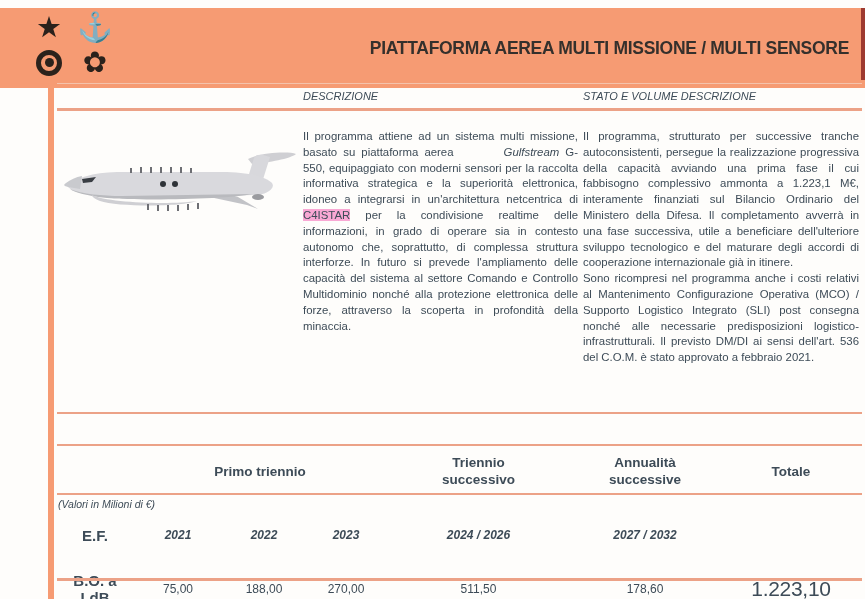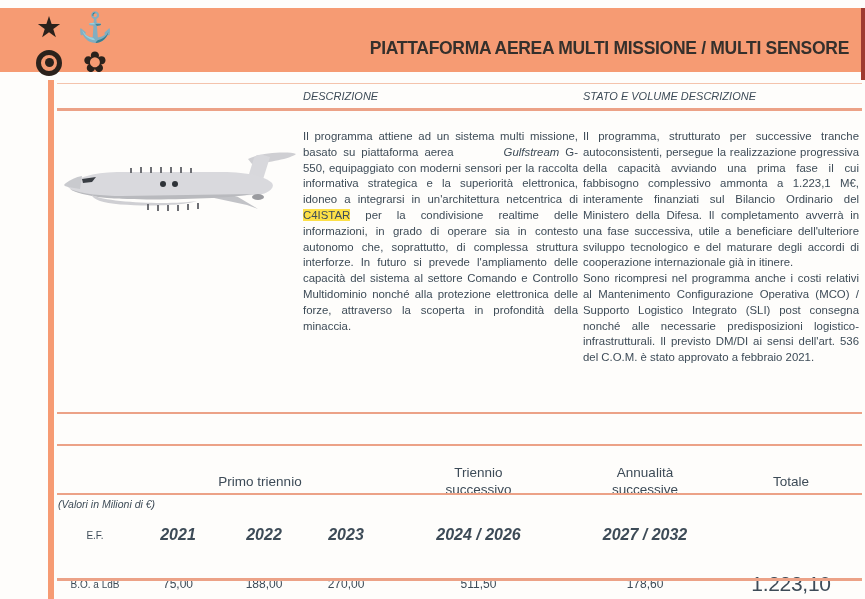--- a/index.html
+++ b/index.html
@@ -3,21 +3,21 @@
 <meta charset="utf-8">
 <style>
   * { margin:0; padding:0; box-sizing:border-box; }
   body { background:#e8e8e8; font-family:"Liberation Sans", sans-serif; }
   .page {
     position:relative; width:865px; height:599px; margin:0 auto;
     background:#FEFDFB; overflow:hidden;
     font-family:"Liberation Sans", sans-serif; color:#3D4B57;
   }
   
-  .banner { position:absolute; left:0; top:8px; width:865px; height:64px; background:#F69B73; }
+  .banner { position:absolute; left:0; top:8px; width:865px; height:80px; background:#F69B73; }
   .banner-title {
     position:absolute; right:16px; top:30px;
     font-size:17.5px; font-weight:bold; letter-spacing:-0.3px; color:#35302C;
     white-space:nowrap;
   }
   .edge-strip { position:absolute; right:0; top:0; width:4px; height:72px; background:#9E3A30; }
   
   .emblems { position:absolute; left:26px; top:10px; width:92px; height:70px;
     display:grid; grid-template-columns:1fr 1fr; grid-template-rows:1fr 1fr; }
   .emblems .cell { display:flex; align-items:center; justify-content:center; color:#2B221C; }
@@ -30,36 +30,36 @@
   
   .faint-rule { position:absolute; left:57px; width:805px; top:83px; height:1px; background:#F4C3AC; }
   .col-head { position:absolute; top:90px; font-size:11px; font-style:italic; text-align:left; color:#3D4B57; }
   .col-head.desc { left:303px; width:275px; }
   .col-head.fin  { left:583px; width:276px; }
   .head-rule { position:absolute; left:57px; width:805px; top:108px; height:3px; background:#ECA287; }
   
   .para { position:absolute; font-size:11.4px; line-height:15.8px; text-align:justify; color:#3D4B57; }
   .para.desc { left:303px; top:129px; width:275px; }
   .para.fin  { left:583px; top:129px; width:276px; }
-  .hl { background:#fde047; }
+  .hl { background:#f9a8d4; }
   .it { font-style:italic;margin-left:44px; }
   
   .aircraft { position:absolute; left:62px; top:131px; width:238px; height:102px; }
   
   .rule { position:absolute; left:57px; width:805px; background:#ECA287; }
   .t-title { position:absolute; left:57px; width:805px; top:419px; text-align:center;
     font-size:14px; text-decoration:underline; color:#3D4B57; }
   .grid7 { position:absolute; left:57px; width:805px;
     display:grid; grid-template-columns:76px 90px 82px 82px 183px 150px 142px; align-items:center; }
   .hdr { font-size:13.5px; text-align:center; line-height:17px; }
   .span3 { grid-column:2 / span 3; }
   .note { position:absolute; left:58px; top:498px; font-size:10.5px; font-style:italic; color:#3D4B57; }
-  .year { font-size:16px; font-weight:bold; font-style:italic; text-align:center; }
+  .year { font-size:12px; font-weight:bold; font-style:italic; text-align:center; }
   .val  { font-size:12px; text-align:center; }
-  .lbl  { font-size:10px; text-align:center; }
+  .lbl  { font-size:15px; text-align:center;font-weight:bold; }
   .total { font-size:21px; text-align:center; letter-spacing:-0.3px; }
 </style>
 </head>
 <body>
 
 <div class="page">
 
   <div class="banner">
     <div class="banner-title">PIATTAFORMA AEREA MULTI MISSIONE / MULTI SENSORE</div>
     <div class="edge-strip"></div>
@@ -137,21 +137,21 @@
     </svg>
   </div>
 
   <div class="para desc"><span>Il programma attiene ad un sistema multi missione, basato su piattaforma aerea </span><span class="it">Gulfstream</span><span> G-550, equipaggiato con moderni sensori per la raccolta informativa strategica e la superiorità elettronica, idoneo a integrarsi in un'architettura netcentrica di </span><span class="hl">C4ISTAR</span><span> per la condivisione realtime delle informazioni, in grado di operare sia in contesto autonomo che, soprattutto, di complessa struttura interforze. In futuro si prevede l'ampliamento delle capacità del sistema al settore Comando e Controllo Multidominio nonché alla protezione elettronica delle forze, attraverso la scoperta in profondità della minaccia.</span></div>
 
   <div class="para fin"><span>Il programma, strutturato per successive tranche autoconsistenti, persegue la realizzazione progressiva della capacità avviando una prima fase il cui fabbisogno complessivo ammonta a 1.223,1 M€, interamente finanziati sul Bilancio Ordinario del Ministero della Difesa. Il completamento avverrà in una fase successiva, utile a beneficiare dell'ulteriore sviluppo tecnologico e del maturare degli accordi di cooperazione internazionale già in itinere.</span><br><span>Sono ricompresi nel programma anche i costi relativi al Mantenimento Configurazione Operativa (MCO) / Supporto Logistico Integrato (SLI) post consegna nonché alle necessarie predisposizioni logistico-infrastrutturali. Il previsto DM/DI ai sensi dell'art. 536 del C.O.M. è stato approvato a febbraio 2021.</span></div>
 
   <div class="rule" style="top:412px; height:1.5px;"></div>
   <div class="rule" style="top:444px; height:2px;"></div>
 
-  <div class="grid7" style="top:460px; height:42px;">
+  <div class="grid7" style="top:450px; height:42px;font-weight:bold;">
     <div class="hdr"></div>
     <div class="hdr span3">Primo triennio</div>
     <div class="hdr" style="white-space:pre-line;">Triennio
 successivo</div>
     <div class="hdr" style="white-space:pre-line;">Annualità
 successive</div>
     <div class="hdr">Totale</div>
   </div>
 
   <div class="rule" style="top:493px; height:2px;"></div>

